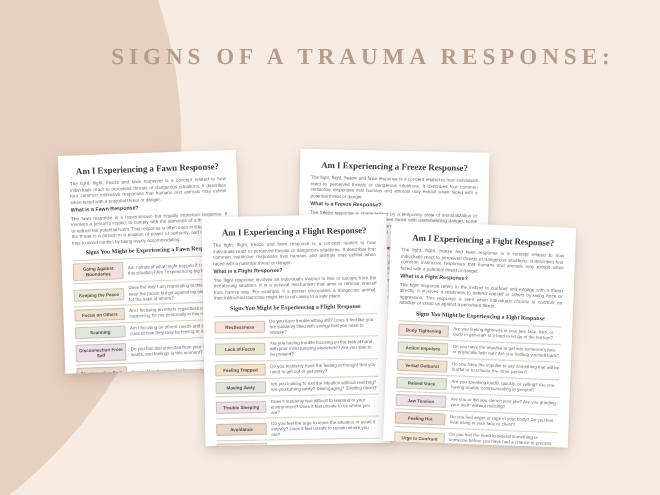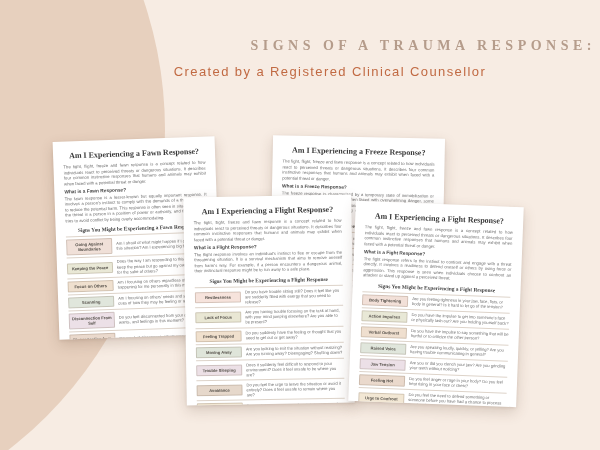--- a/index.html
+++ b/index.html
@@ -8,22 +8,22 @@
     background:#f7ece3;
     font-family:"Liberation Sans",sans-serif;
   }
   .band{
     position:absolute;left:-645px;top:-275px;width:810px;height:810px;
     border-radius:50%;background:var(--band-color,#e7d0be);
   }
   .hero{position:absolute;top:34px;left:64px;right:4px;text-align:center;z-index:1;}
   .hero-title{
     font-family:"Liberation Serif","DejaVu Serif",serif;
-    font-size:14px;font-weight:700;letter-spacing:4.5px;
-    color:var(--title-color,#b59c8b);margin:0;line-height:1.65;text-align:right;
+    font-size:21px;font-weight:700;letter-spacing:4.5px;
+    color:var(--title-color,#b59c8b);margin:0;line-height:1.65;
   }
   .hero-sub{
     margin-top:7px;font-size:13px;letter-spacing:1.4px;
     color:var(--subtitle-color,#c16a43);
   }
   .page{
     position:absolute;background:#ffffff;box-sizing:border-box;
     padding:9px 10px;overflow:hidden;color:#5a5a5a;
     box-shadow:0 5px 14px rgba(90,60,40,.20), 0 1px 3px rgba(90,60,40,.12);
   }
@@ -57,21 +57,20 @@
 </style>
 </head>
 <body style="--title-color: #b59c8b; --subtitle-color: #c16a43; --band-color: #e7d0be; background: rgb(247, 236, 227);">
 
 <div class="band"></div>
 
 <header class="hero">
   <h1 class="hero-title">
     <span>SIGNS OF A TRAUMA RESPONSE:</span><br>
   </h1>
-  <div class="hero-sub">Created by a Registered Clinical Counsellor</div>
 </header>
 
 <article class="page" id="page-fawn">
   <h2>Am I Experiencing a Fawn Response?</h2>
   <p class="intro">The fight, flight, freeze and fawn response is a concept related to how individuals react to perceived threats or dangerous situations. It describes four common instinctive responses that humans and animals may exhibit when faced with a potential threat or danger.</p>
   <div class="what-heading">What is a Fawn Response?</div>
   <p class="what-text">The fawn response is a lesser-known but equally important response. It involves a person's instinct to comply with the demands of a threat in order to reduce the potential harm. This response is often seen in situations where the threat is a person in a position of power or authority, and the individual tries to avoid conflict by being overly accommodating.</p>
   <div class="signs-heading">Signs You Might be Experiencing a Fawn Response</div>
   <div class="rows">
       <div class="prow">

